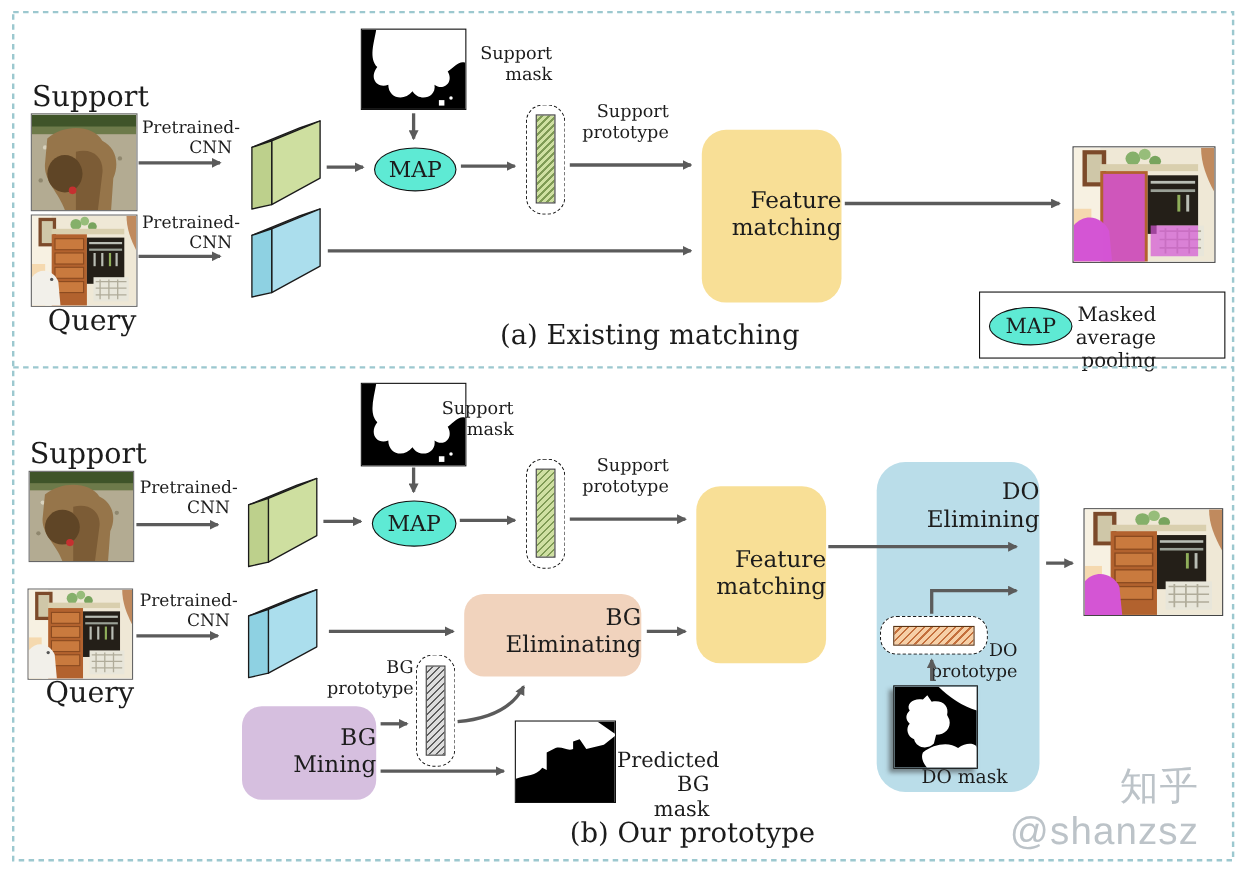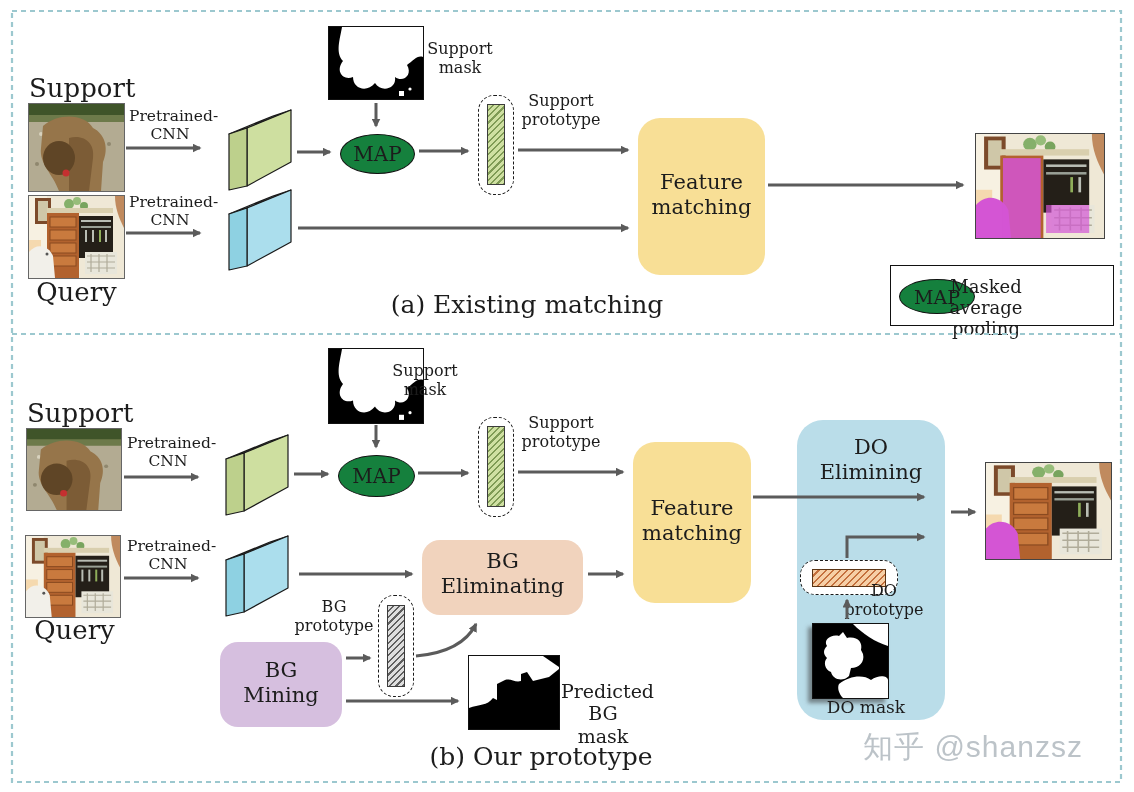--- a/index.html
+++ b/index.html
@@ -1,21 +1,21 @@
 <!DOCTYPE html>
 <html><head>
 <meta charset="utf-8">
 <style>
   html,body{margin:0;padding:0;background:#ffffff;}
   #fig{position:relative;width:1134px;height:792px;background:#ffffff;overflow:hidden;
        font-family:"DejaVu Serif", "Liberation Serif", serif;color:#1c1c1c;}
-  .lbl{position:absolute;text-align:center;white-space:pre-line;line-height:1.18;color:#1c1c1c;}
+  .lbl{position:absolute;text-align:right;white-space:pre-line;line-height:1.18;color:#1c1c1c;}
   .box{position:absolute;}
   .rbox{position:absolute;border-radius:20px;}
-  .ellipse{position:absolute;border:1.6px solid #111;border-radius:50%;background:#15803d;
+  .ellipse{position:absolute;border:1.6px solid #111;border-radius:50%;background:#5eead4;
            display:flex;align-items:center;justify-content:center;}
   .dashbox{position:absolute;border:1.6px dashed #1a1a1a;background:#fff;}
   .bar{position:absolute;}
   .bar-green{background:repeating-linear-gradient(135deg,#cfe0a2 0 3px,#7f9b55 3px 4.5px);border:1.5px solid #3c3c3c;}
   .bar-gray{background:repeating-linear-gradient(135deg,#dedede 0 3px,#5f5f5f 3px 4.5px);border:1.5px solid #3c3c3c;}
   .bar-orange{background:repeating-linear-gradient(135deg,#f6cfa6 0 3.5px,#c4703d 3.5px 5px);border:1.5px solid #5a3414;}
   .photo{position:absolute;overflow:hidden;}
   .photo svg{display:block;width:100%;height:100%;}
   #overlay{position:absolute;left:0;top:0;pointer-events:none;}
   .watermark{position:absolute;font-family:"Liberation Sans",sans-serif;color:#b9c0c6;
@@ -274,21 +274,21 @@
 Eliminating</div>
   <div class="lbl" style="left:561px;top:680px;width:84px;font-size:19px;">Predicted
 BG mask</div>
   <div class="lbl" style="left:797px;top:435px;width:148px;font-size:21px;">DO
 Elimining</div>
   <div class="lbl" style="left:843px;top:582px;width:82px;font-size:16px;">DO
 prototype</div>
   <div class="lbl" style="left:816px;top:697px;width:100px;font-size:17px;">DO mask</div>
   <div class="lbl" style="left:341px;top:742px;width:400px;font-size:25px;">(b) Our prototype</div>
 
-  <div class="lbl watermark" style="left:856px;top:729px;width:234px;font-size:30px;">知乎 @shanzsz</div>
+  <div class="lbl watermark" style="left:856px;top:694px;width:234px;font-size:35px;">知乎 @shanzsz</div>
 
   <svg id="overlay" width="1134" height="792" viewBox="0 0 1134 792">
     <defs>
       <marker id="ah" markerWidth="9" markerHeight="9" refX="7.5" refY="4.5" orient="auto" markerUnits="userSpaceOnUse">
         <path d="M0,0 L9,4.5 L0,9 Z" fill="#5b5b5b"></path>
       </marker>
     </defs>
 
     <g stroke="#9cc8cf" stroke-width="2.2" fill="none" stroke-dasharray="5 4">
       <rect x="12" y="11" width="1109" height="771"></rect>

